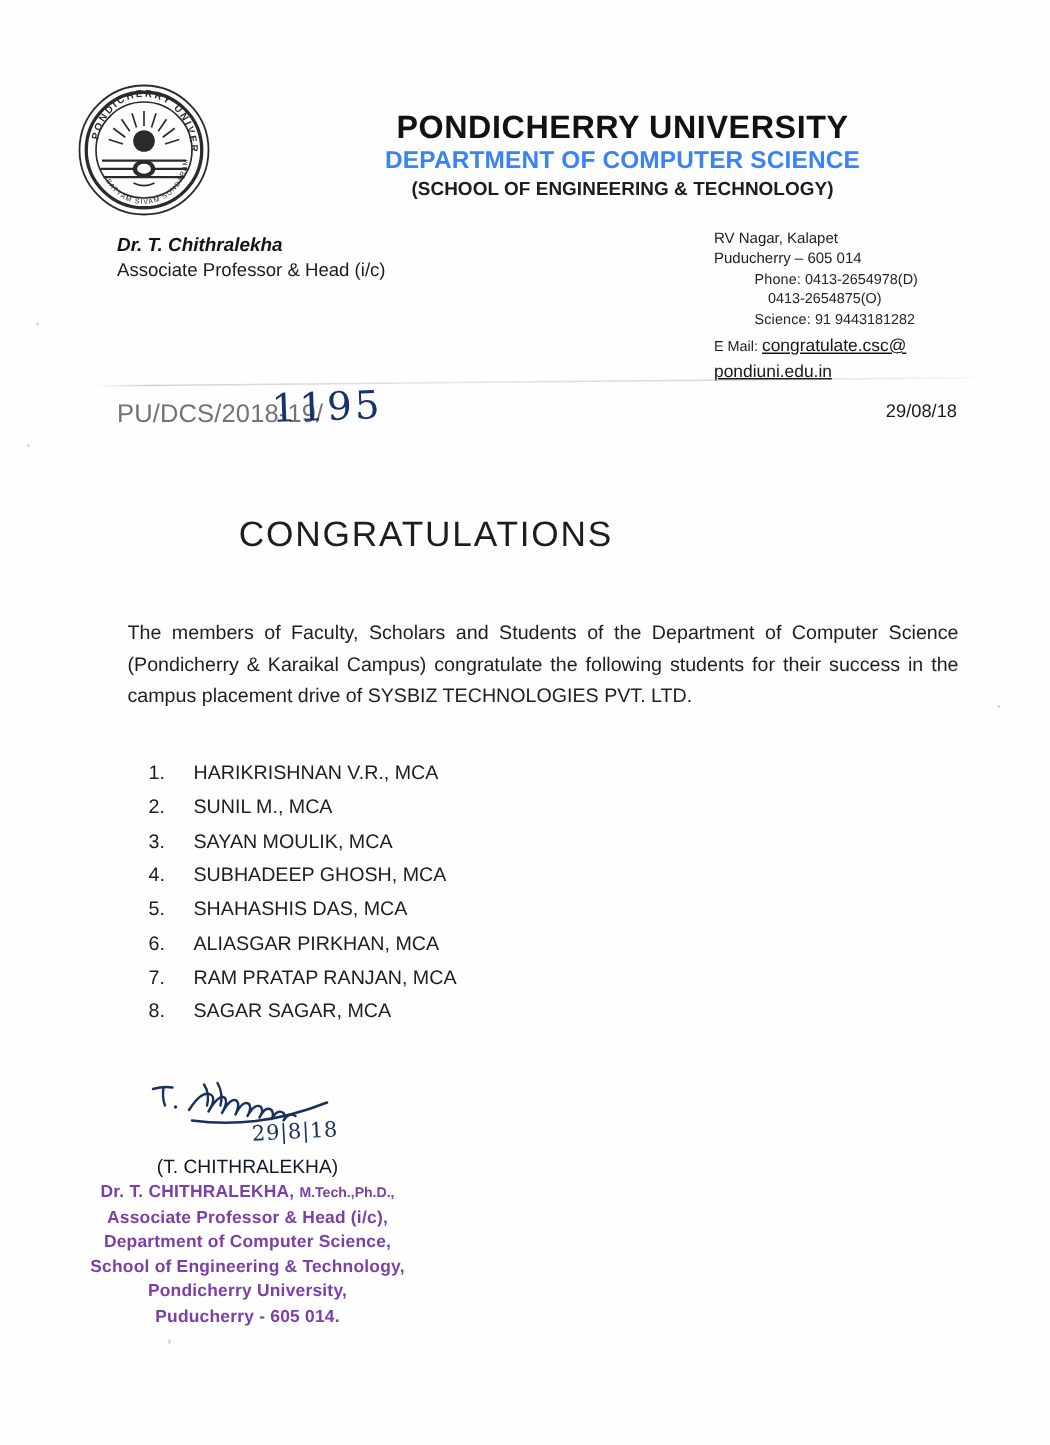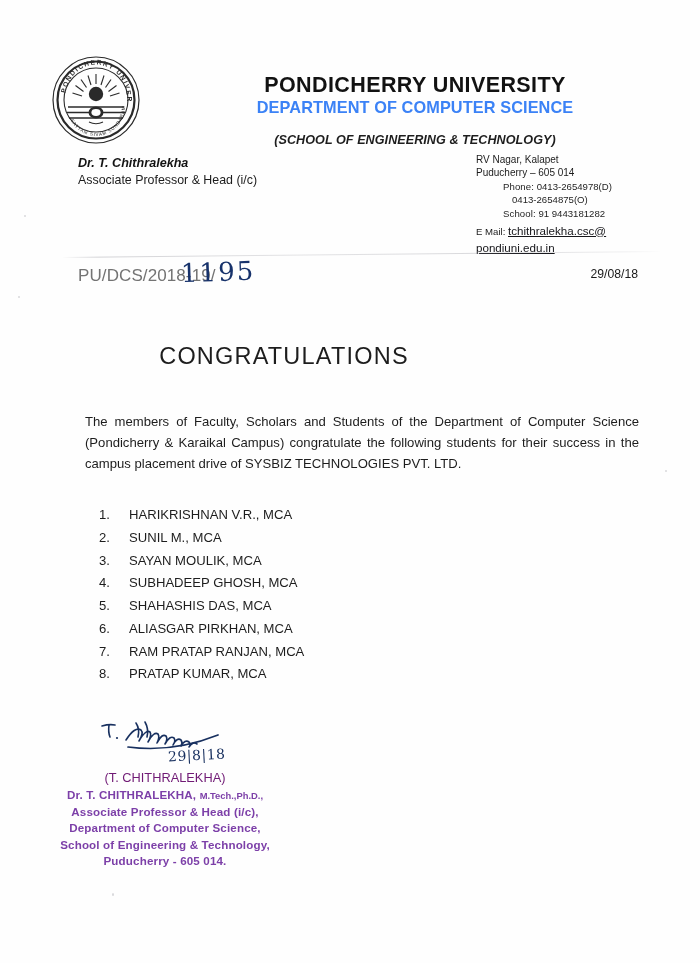--- a/index.html
+++ b/index.html
@@ -50,23 +50,22 @@
     letter-spacing: 0.1px;
     line-height: 1.15;
     margin-top: 1px;
     color: #3b82f6;
   }
   .org-line3 {
     font-size: 12.6px;
     font-weight: bold;
     letter-spacing: 0.05px;
     line-height: 1.15;
-    margin-top: 16px;
+    margin-top: 2px;
     color: #1d1d1d;
-    font-style: italic;
   }
 
   
   .signatory {
     position: absolute;
     left: 78px; top: 155px;
   }
   .signatory .name {
     font-size: 12.6px;
     font-weight: bold;
@@ -225,21 +224,21 @@
     color: #18305f;
     letter-spacing: 0.5px;
     transform: rotate(-3deg);
   }
   .sig-name-paren {
     position: absolute;
     left: 0; top: 56px;
     width: 330px;
     text-align: center;
     font-size: 12.8px;
-    color: #701a75;
+    color: #0f172a;
   }
   .stamp {
     position: absolute;
     left: 0; top: 73px;
     width: 330px;
     text-align: center;
     color: #7c3fa8;
   }
   .stamp .s-line {
     font-size: 11.6px;
@@ -335,27 +334,27 @@
     <div class="addr-line">Puducherry – 605 014</div>
 
     <div class="small-line">
       <span class="lbl">Phone:</span>
       <span>0413-2654978(D)</span>
     </div>
     <div class="small-line indented">
       <span>0413-2654875(O)</span>
     </div>
     <div class="small-line">
-      <span class="lbl">School:</span>
+      <span class="lbl">Science:</span>
       <span>91 9443181282</span>
     </div>
 
     <div class="email-row">
       <span class="lbl">E Mail:</span>
-      <span class="email-link">tchithralekha.csc@</span>
+      <span class="email-link">congratulate.csc@</span>
     </div>
     <span class="email-cont">pondiuni.edu.in</span>
   </div>
 
   <div class="crease"></div>
 
   <div class="refline">
     <span class="ref-no">PU/DCS/2018-19/</span>
     <span class="ref-hand">1195</span>
     <span class="ref-date">29/08/18</span>
@@ -389,21 +388,21 @@
     <li>
       <span class="num">6.</span>
       <span>ALIASGAR PIRKHAN, MCA</span>
     </li>
     <li>
       <span class="num">7.</span>
       <span>RAM PRATAP RANJAN, MCA</span>
     </li>
     <li>
       <span class="num">8.</span>
-      <span>PRATAP KUMAR, MCA</span>
+      <span>SAGAR SAGAR, MCA</span>
     </li>
   </ul>
 
   <div class="sig-area">
 
     <div class="sig-mark">
       <svg width="160" height="54" viewBox="0 0 160 54">
         <g fill="none" stroke="#18305f" stroke-width="1.6" stroke-linecap="round" stroke-linejoin="round">
 
           <path d="M 4 12 q 7 -2 13 -1"></path>
@@ -427,20 +426,21 @@
     <div class="sig-name-paren">(T. CHITHRALEKHA)</div>
 
     <div class="stamp">
       <div class="s-line">
         <span>Dr. T. CHITHRALEKHA,</span>
         <span class="deg">M.Tech.,Ph.D.,</span>
       </div>
       <div class="s-line">Associate Professor &amp; Head (i/c),</div>
       <div class="s-line">Department of Computer Science,</div>
       <div class="s-line">School of Engineering &amp; Technology,</div>
+      <div class="s-line">Pondicherry University,</div>
       <div class="s-line">Puducherry - 605 014.</div>
     </div>
   </div>
 
   <div class="speck" style="left:24px; top:215px; width:2px; height:2px;"></div>
   <div class="speck" style="left:18px; top:296px; width:2px; height:2px;"></div>
   <div class="speck" style="left:112px; top:893px; width:2px; height:3px;"></div>
   <div class="speck" style="left:665px; top:470px; width:2px; height:2px;"></div>
 
 </div>

